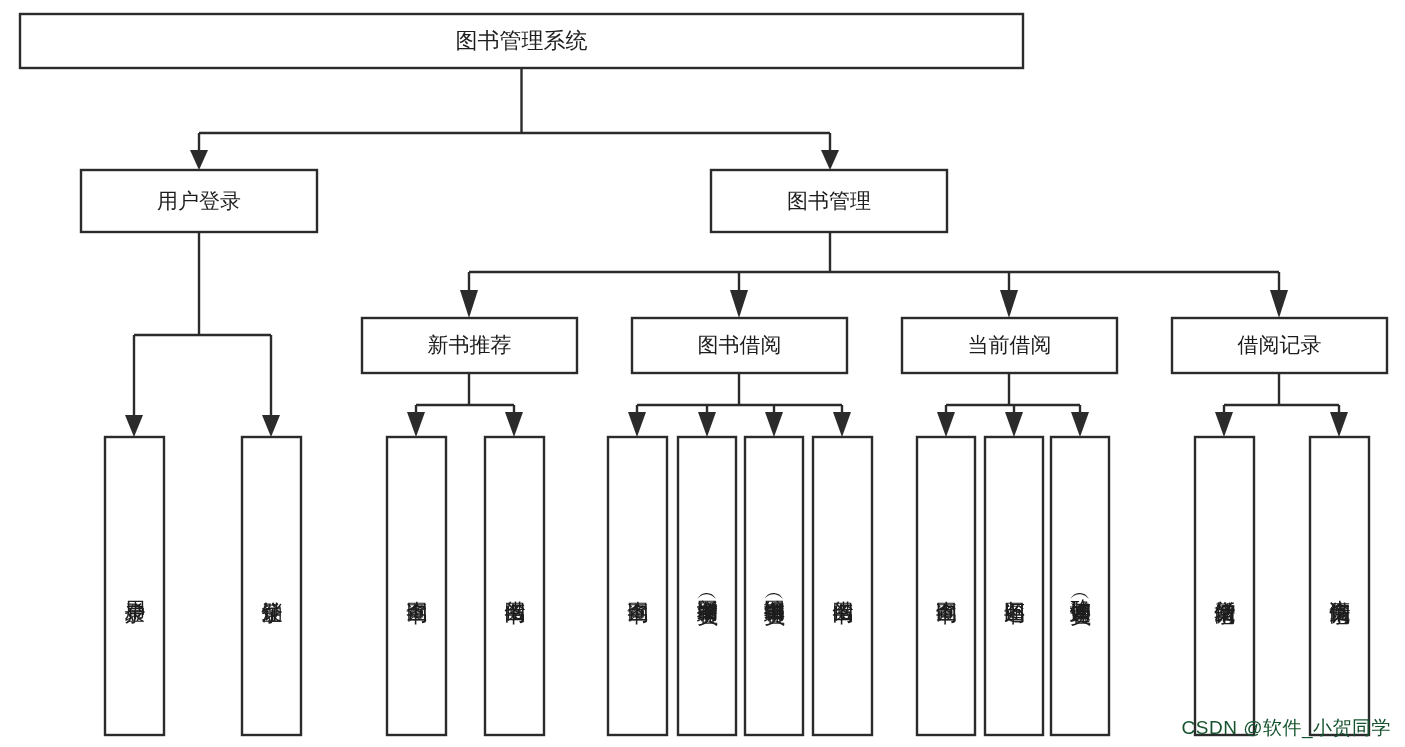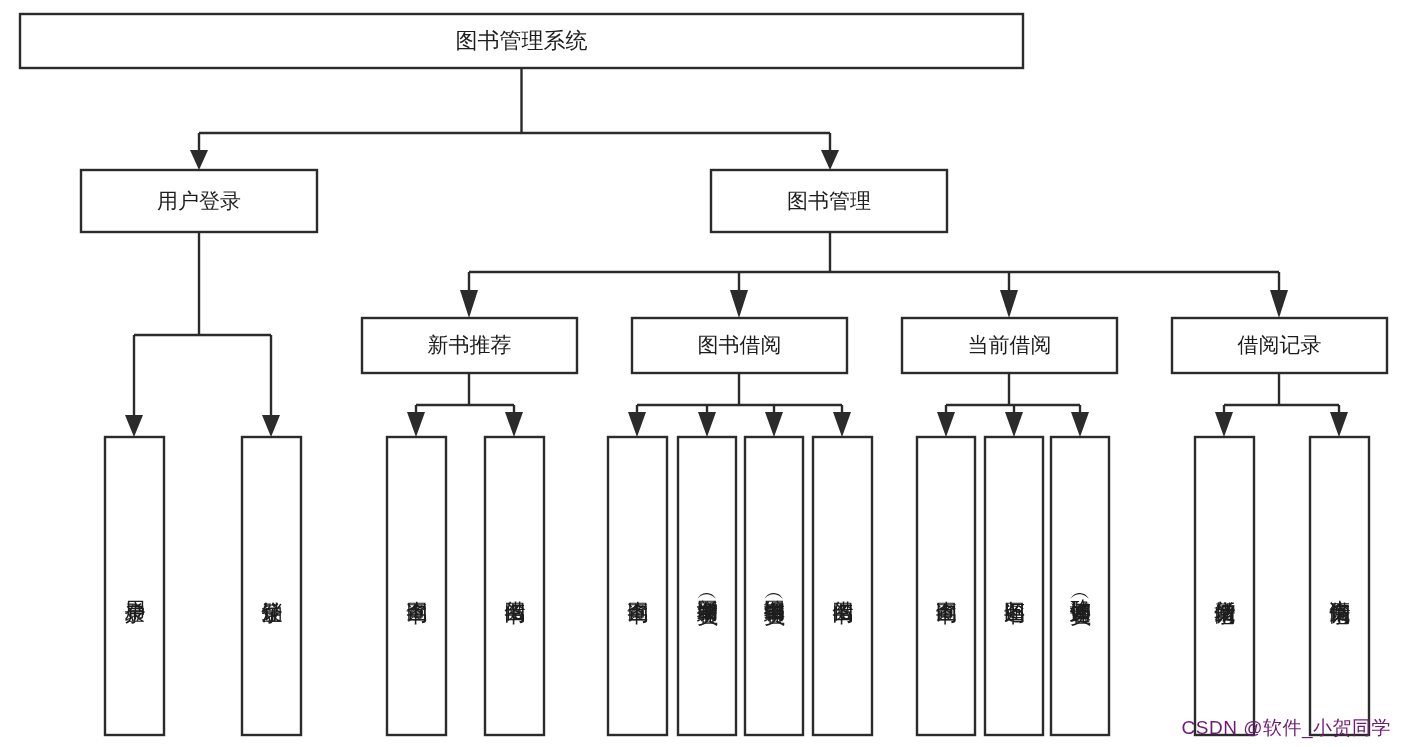--- a/index.html
+++ b/index.html
@@ -64,21 +64,21 @@
     letter-spacing: 1px;
     white-space: nowrap;
     pointer-events: none;
   }
   .watermark {
     position: absolute;
     right: 14px;
     bottom: 6px;
     font-family: "Liberation Sans", "DejaVu Sans", sans-serif;
     font-size: 19px;
-    color: #701a75;
+    color: #14532d;
     letter-spacing: 0.5px;
     user-select: none;
   }
 </style>
 </head>
 <body>
 
 <div id="diagram-root">
 
   <svg class="diagram-canvas" viewBox="0 0 1405 747">

